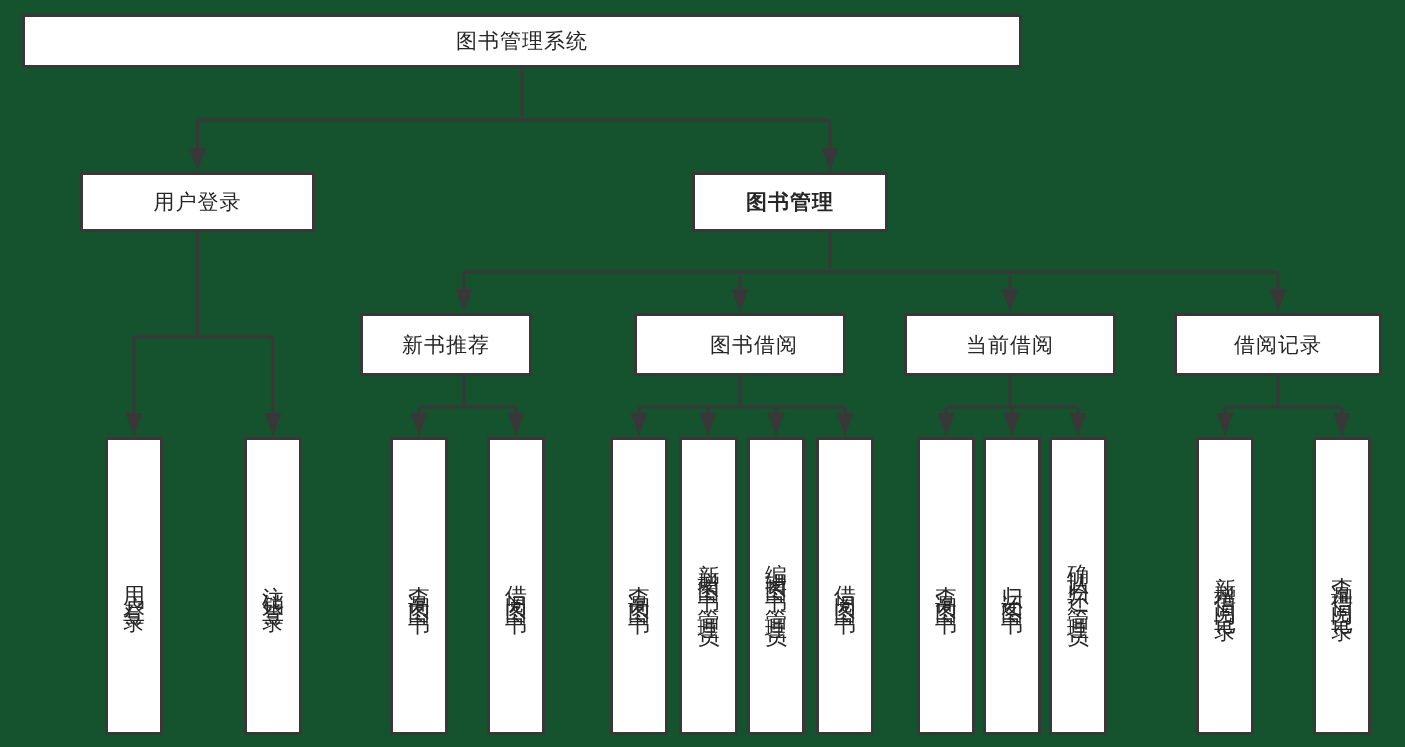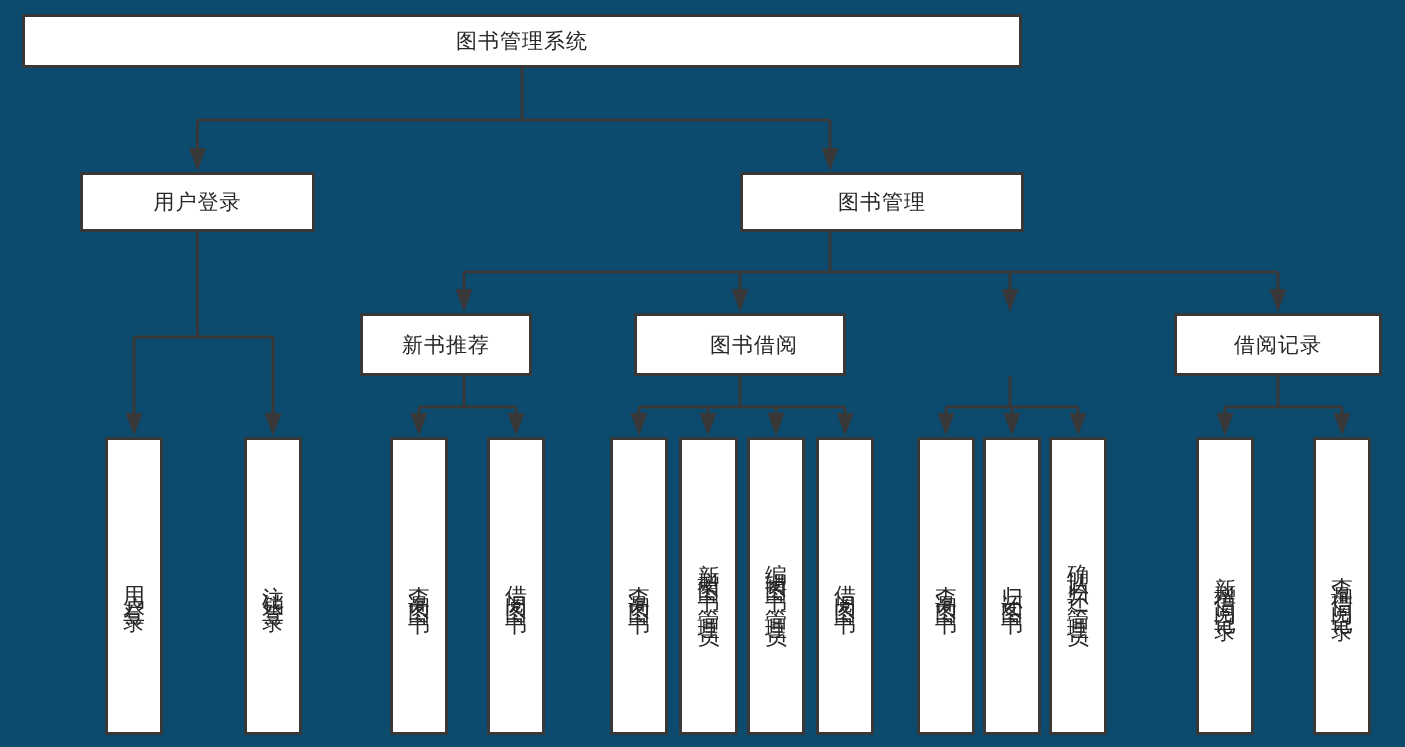--- a/index.html
+++ b/index.html
@@ -1,19 +1,19 @@
 <!DOCTYPE html>
 <html><head>
 <meta charset="utf-8">
 <style>
   html,body{margin:0;padding:0;background:#ffffff;}
   #stage{
     position:relative;
     width:1405px;height:747px;
-    background:#0c4a6e;
+    background:#14532d;
     font-family:"Liberation Sans", sans-serif;
     overflow:hidden;
   }
   .box{
     position:absolute;
     box-sizing:border-box;
     border:3px solid #383838;
     background:#ffffff;
     color:#262626;
     display:flex;
@@ -86,29 +86,32 @@
     <polygon points="1333.5,413 1350.5,413 1342,436"></polygon>
   </svg>
 
   <div class="box h" style="left:22px;top:14px;width:1000px;height:54px;">
     <span>图书管理系统</span>
   </div>
 
   <div class="box h" style="left:80px;top:172px;width:235px;height:60px;">
     <span>用户登录</span>
   </div>
-  <div class="box h" style="left:740px;top:172px;width:284px;height:60px;">
+  <div class="box h" style="left:692px;top:172px;width:196px;height:60px;font-weight:bold;">
     <span>图书管理</span>
   </div>
 
   <div class="box h" style="left:360px;top:313px;width:172px;height:63px;">
     <span>新书推荐</span>
   </div>
   <div class="box h" style="left:634px;top:313px;width:212px;height:63px;padding-left:28px;">
     <span>图书借阅</span>
+  </div>
+  <div class="box h" style="left:904px;top:313px;width:212px;height:63px;">
+    <span>当前借阅</span>
   </div>
   <div class="box h" style="left:1174px;top:313px;width:208px;height:63px;">
     <span>借阅记录</span>
   </div>
 
   <div class="box v" style="left:105px;top:437px;width:58px;height:298px;">
     <span>用户登录</span>
   </div>
   <div class="box v" style="left:244px;top:437px;width:58px;height:298px;">
     <span>注销登录</span>

